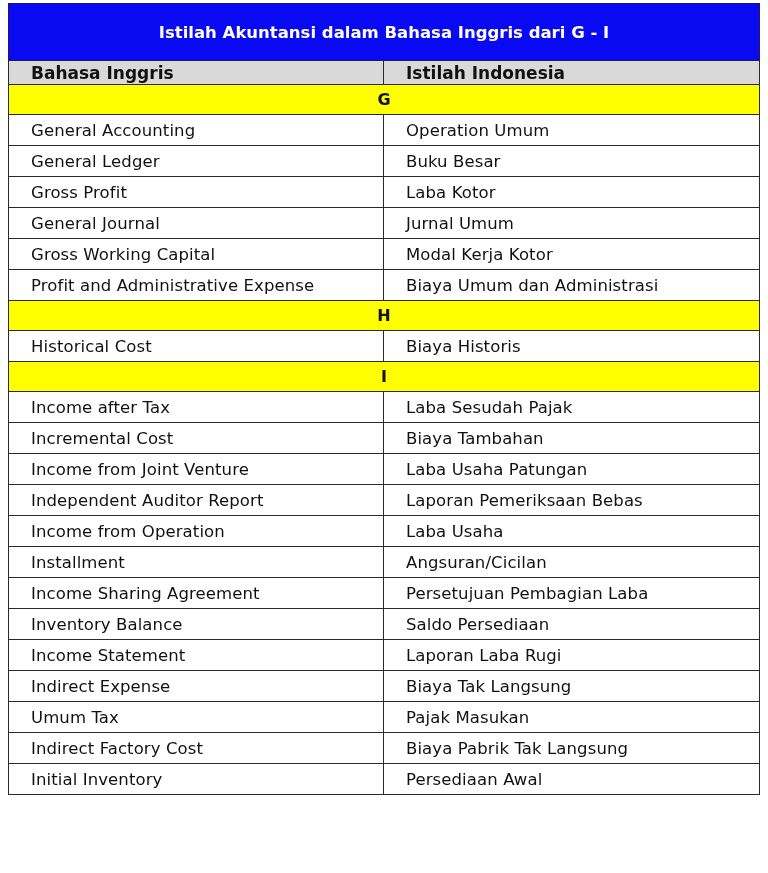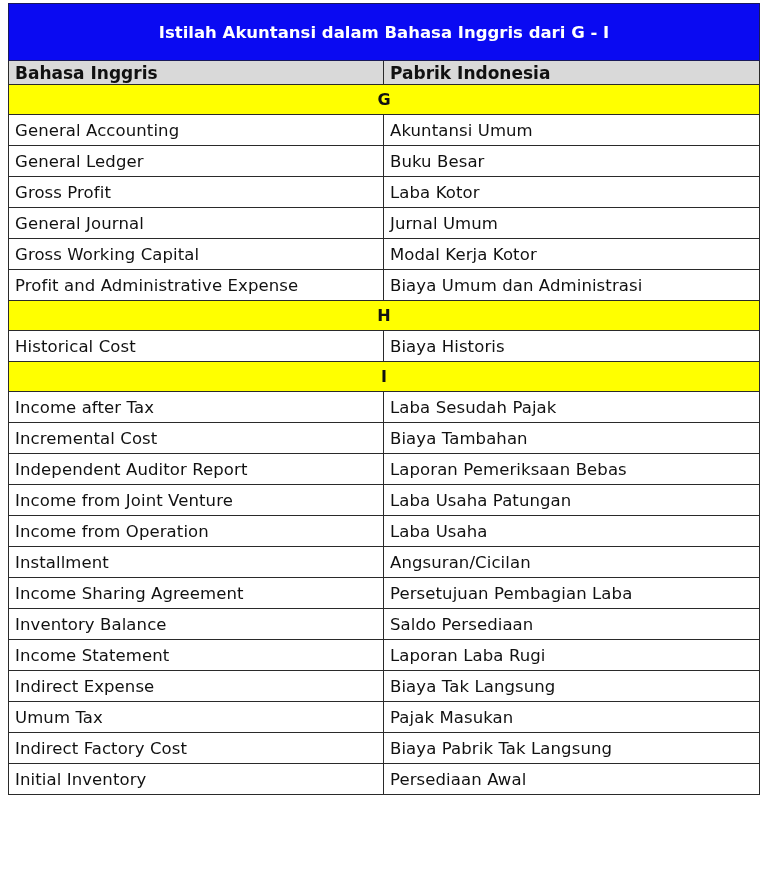--- a/index.html
+++ b/index.html
@@ -1,19 +1,19 @@
 <!DOCTYPE html>
 <html><head>
 <meta charset="utf-8">
 <style>
   html, body { margin: 0; padding: 0; background: #ffffff; }
   body { width: 768px; height: 873px; position: relative; overflow: hidden; }
   .table-wrap { position: absolute; left: 8px; top: 3px; width: 751px; }
   table { border-collapse: collapse; width: 751px; table-layout: fixed; }
-  td, th { border: 1.5px solid #2a2a2a; padding: 0 6px; box-sizing: border-box;
+  td, th { border: 1.5px solid #2a2a2a; padding: 0 22px; box-sizing: border-box;
            font-family: "DejaVu Sans", sans-serif; font-size: 17px; color: #111; white-space: nowrap; overflow: hidden; }
   .title-cell { background: #0a0af2; color: #ffffff; height: 57px; text-align: center;
                 font-weight: bold; font-size: 16.5px; border-color: #1a1a5a; }
   .head-cell { background: #d9d9d9; height: 24px; text-align: left; font-weight: bold; font-size: 17px; }
   .section-cell { background: #ffff00; height: 30px; text-align: center; font-weight: bold; font-size: 16px; }
   .data-row td { height: 31px; background: #ffffff; font-size: 16.5px; letter-spacing: 0.1px; margin-top: 10px; }
   col.c1 { width: 375px; }
   col.c2 { width: 376px; }
 </style>
 </head>
@@ -24,30 +24,30 @@
     <colgroup>
         <col class="c1">
         <col class="c2">
       </colgroup>
     <thead>
       <tr>
         <th colspan="2" class="title-cell">Istilah Akuntansi dalam Bahasa Inggris dari G - I</th>
       </tr>
       <tr>
         <th class="head-cell">Bahasa Inggris</th>
-        <th class="head-cell">Pabrik Indonesia</th>
+        <th class="head-cell">Istilah Indonesia</th>
       </tr>
     </thead>
     <tbody id="table-body">
         <tr>
           <td colspan="2" class="section-cell">G</td>
         </tr>
         <tr class="data-row">
           <td>General Accounting</td>
-          <td>Akuntansi Umum</td>
+          <td>Operation Umum</td>
         </tr>
         <tr class="data-row">
           <td>General Ledger</td>
           <td>Buku Besar</td>
         </tr>
         <tr class="data-row">
           <td>Gross Profit</td>
           <td>Laba Kotor</td>
         </tr>
         <tr class="data-row">
@@ -74,26 +74,26 @@
         </tr>
         <tr class="data-row">
           <td>Income after Tax</td>
           <td>Laba Sesudah Pajak</td>
         </tr>
         <tr class="data-row">
           <td>Incremental Cost</td>
           <td>Biaya Tambahan</td>
         </tr>
         <tr class="data-row">
+          <td>Income from Joint Venture</td>
+          <td>Laba Usaha Patungan</td>
+        </tr>
+        <tr class="data-row">
           <td>Independent Auditor Report</td>
           <td>Laporan Pemeriksaan Bebas</td>
-        </tr>
-        <tr class="data-row">
-          <td>Income from Joint Venture</td>
-          <td>Laba Usaha Patungan</td>
         </tr>
         <tr class="data-row">
           <td>Income from Operation</td>
           <td>Laba Usaha</td>
         </tr>
         <tr class="data-row">
           <td>Installment</td>
           <td>Angsuran/Cicilan</td>
         </tr>
         <tr class="data-row">

